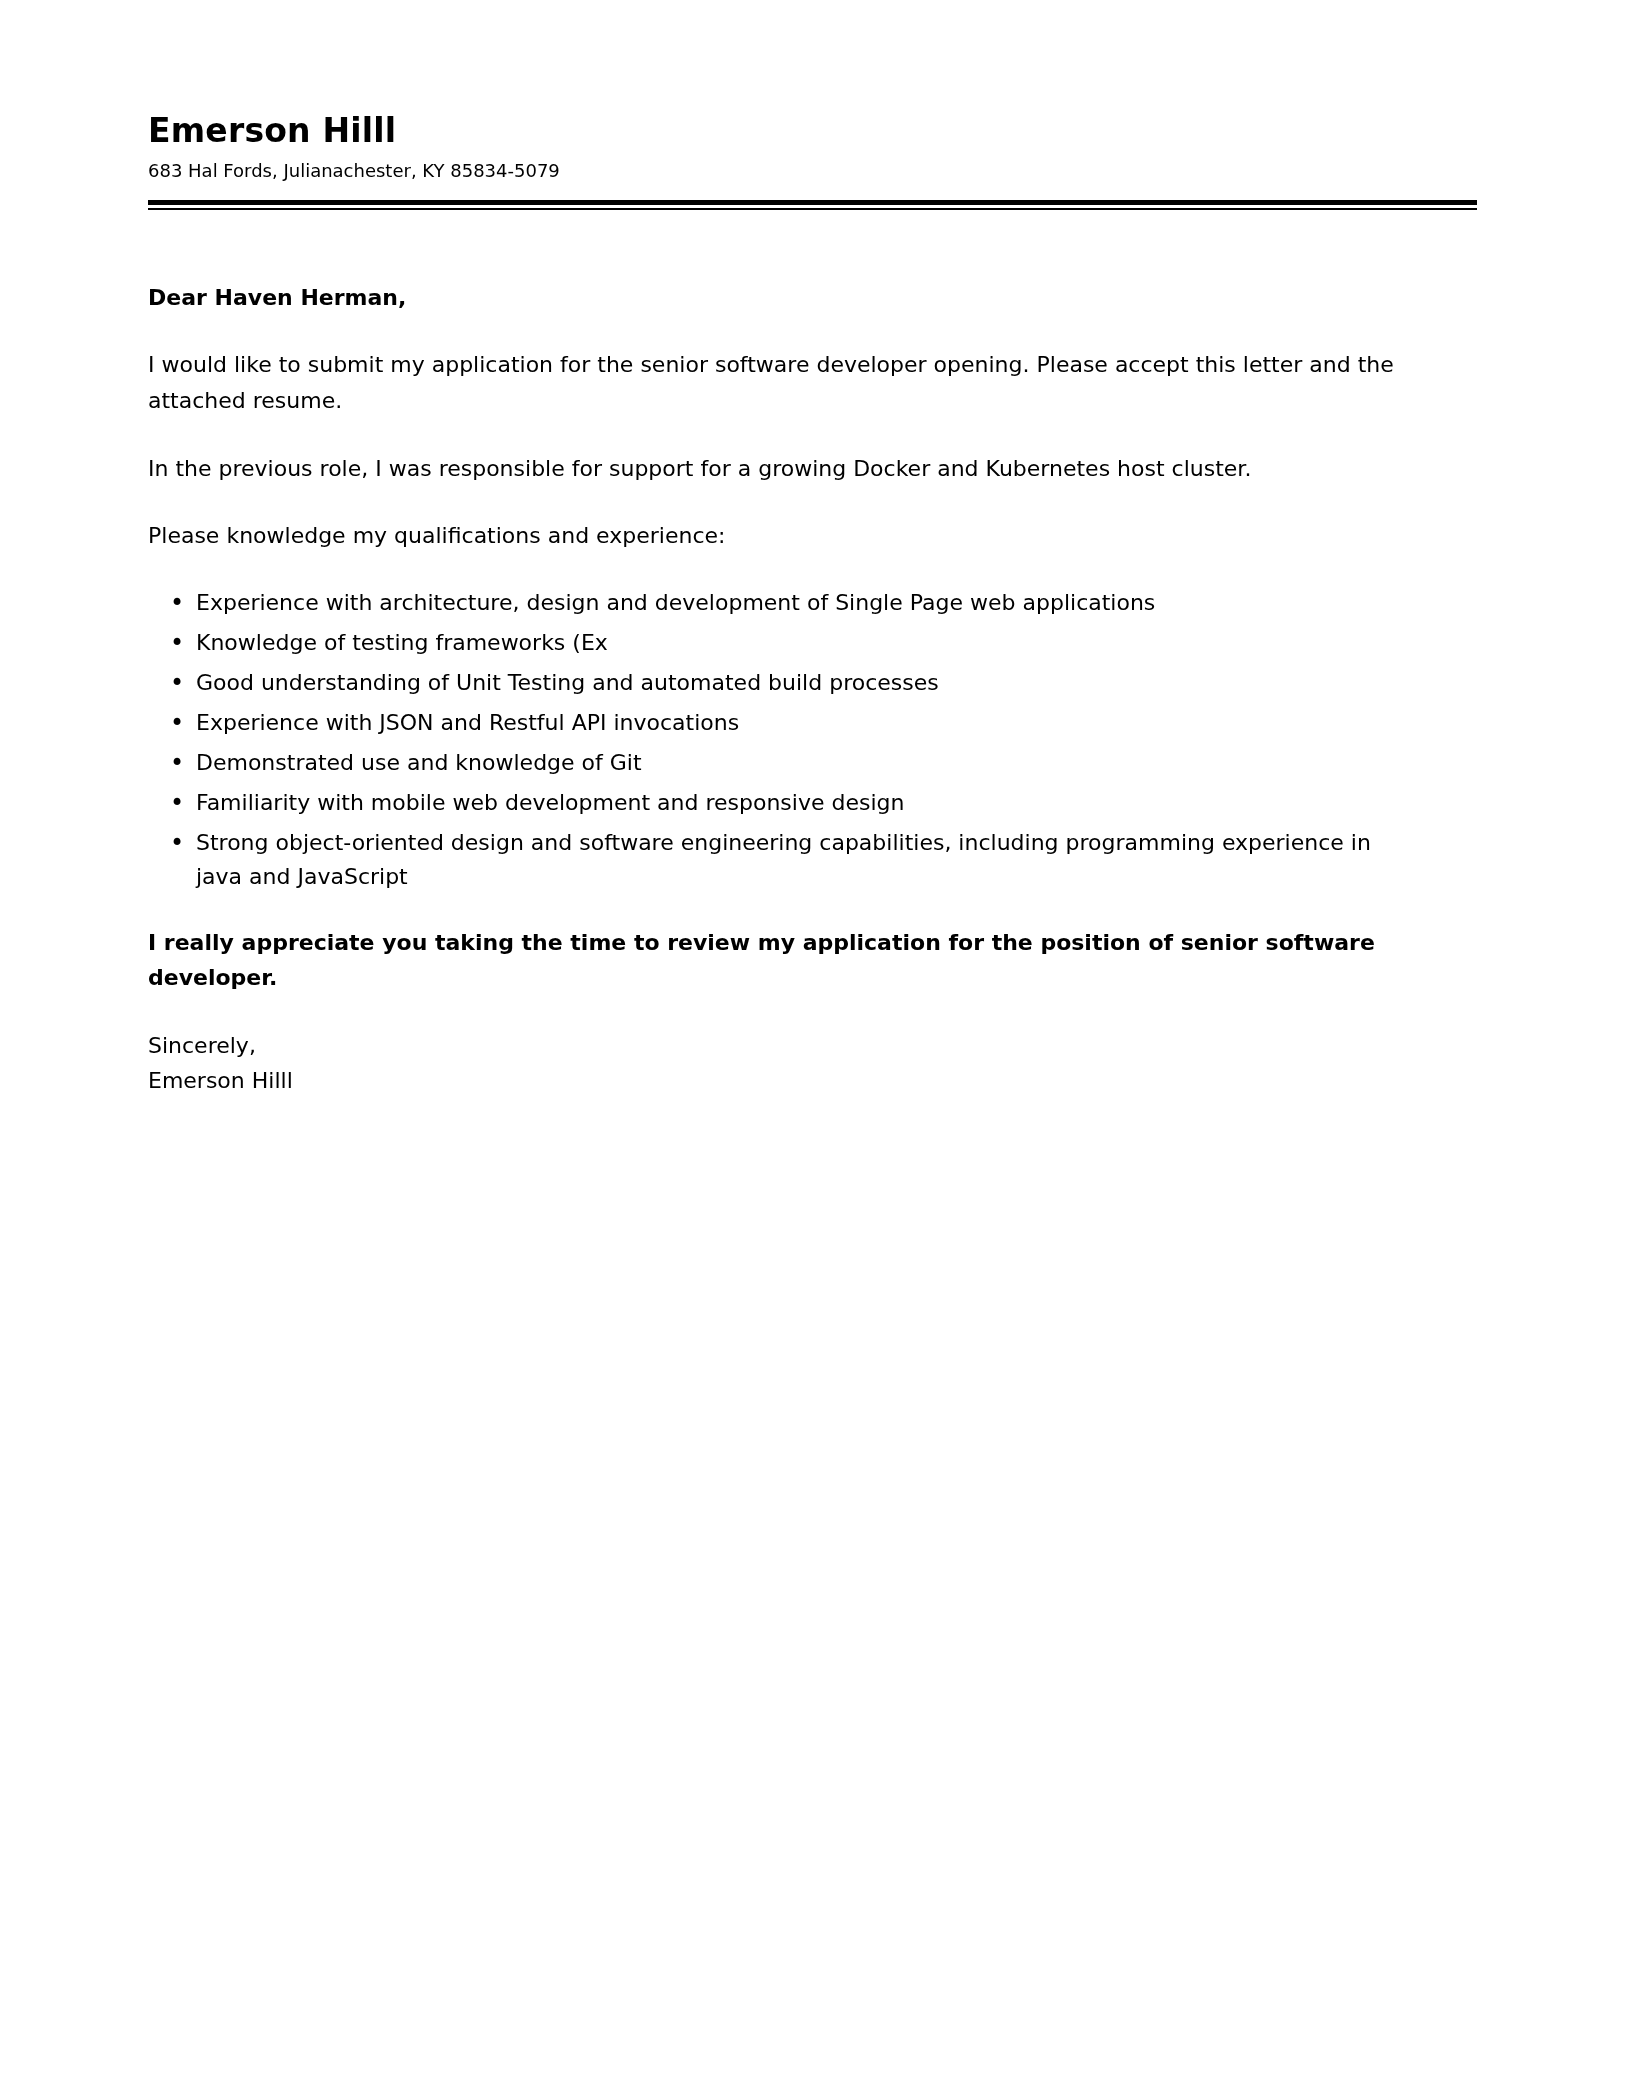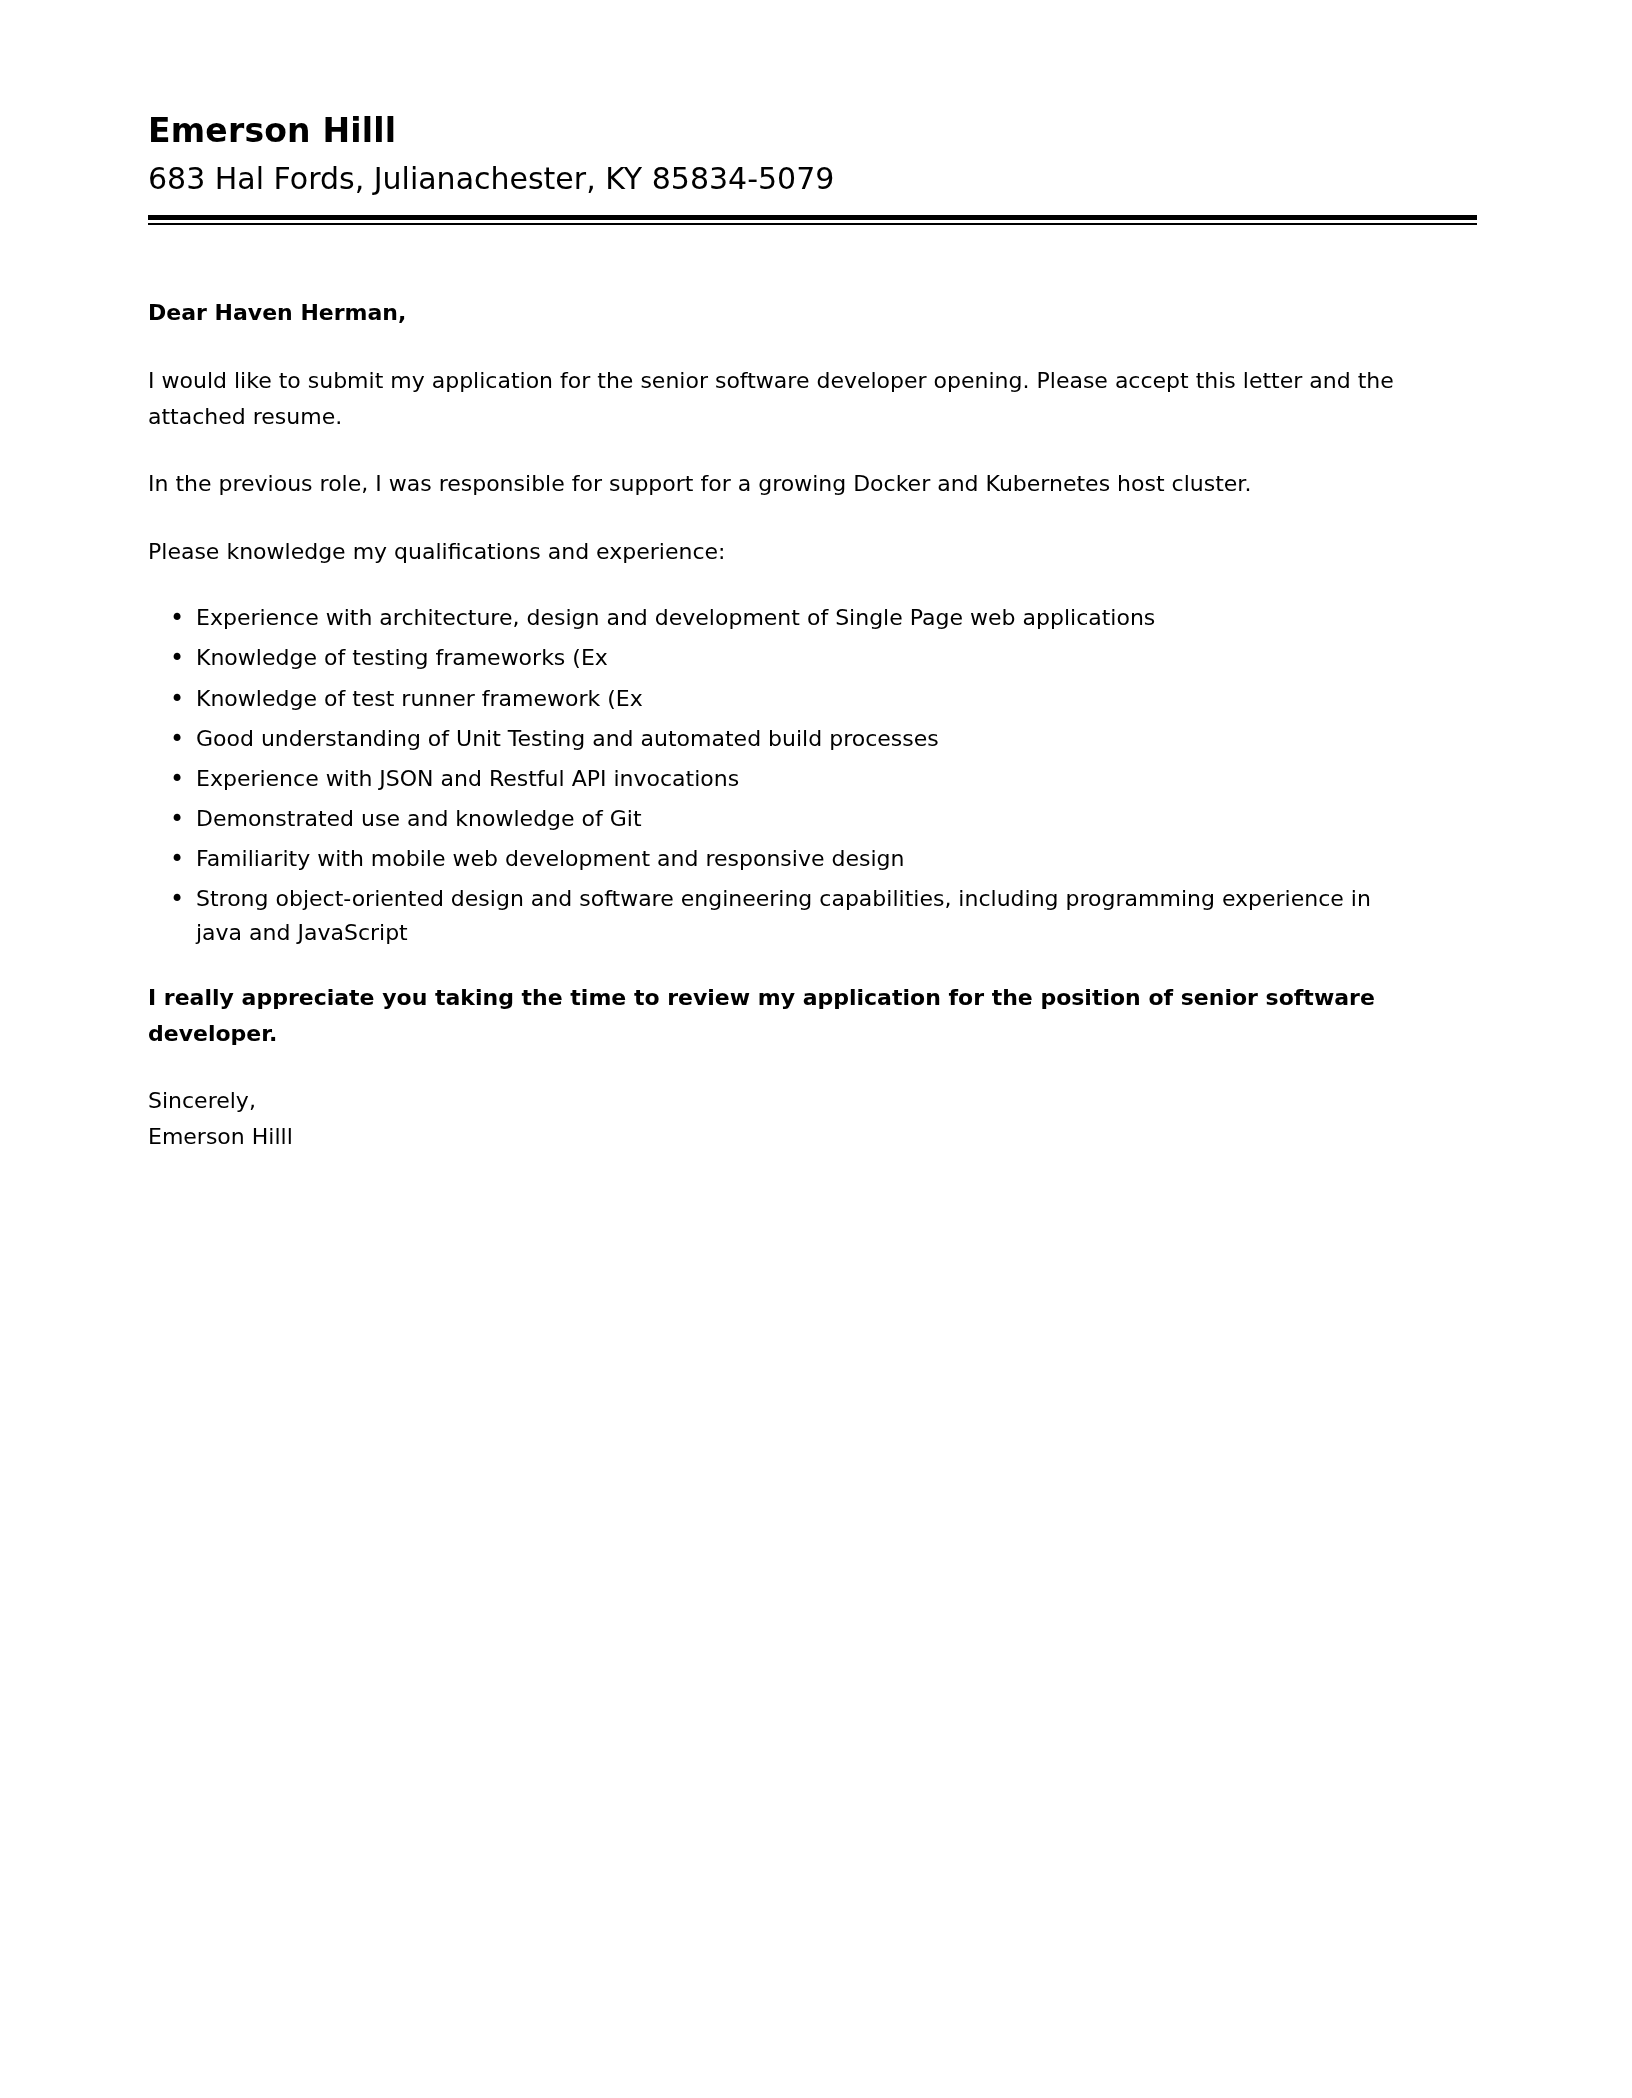--- a/index.html
+++ b/index.html
@@ -25,21 +25,21 @@
     margin-top: 10px;
   }
   .sender-name {
     font-size: 33px;
     font-weight: bold;
     letter-spacing: 0.2px;
     line-height: 1.25;
     margin: 0 0 8px 0;
   }
   .sender-address {
-    font-size: 30px;
+    font-size: 18px;
     font-weight: normal;
     line-height: 1.3;
     margin: 0;
   }
   .rule-wrap {
     margin-top: 17px;
     width: 100%;
   }
   .rule-thick {
     height: 5px;
@@ -126,21 +126,20 @@
 
     <p class="para">I would like to submit my application for the senior software developer opening. Please accept this letter and the attached resume.</p>
 
     <p class="para">In the previous role, I was responsible for support for a growing Docker and Kubernetes host cluster.</p>
 
     <p class="para">Please knowledge my qualifications and experience:</p>
 
     <ul class="qual-list">
       <li>Experience with architecture, design and development of Single Page web applications</li>
       <li>Knowledge of testing frameworks (Ex</li>
-      <li>Knowledge of test runner framework (Ex</li>
       <li>Good understanding of Unit Testing and automated build processes</li>
       <li>Experience with JSON and Restful API invocations</li>
       <li>Demonstrated use and knowledge of Git</li>
       <li>Familiarity with mobile web development and responsive design</li>
       <li>Strong object-oriented design and software engineering capabilities, including programming experience in java and JavaScript</li>
     </ul>
 
     <p class="closing-bold">I really appreciate you taking the time to review my application for the position of senior software developer.</p>
 
     <p class="signoff">Sincerely,</p>

